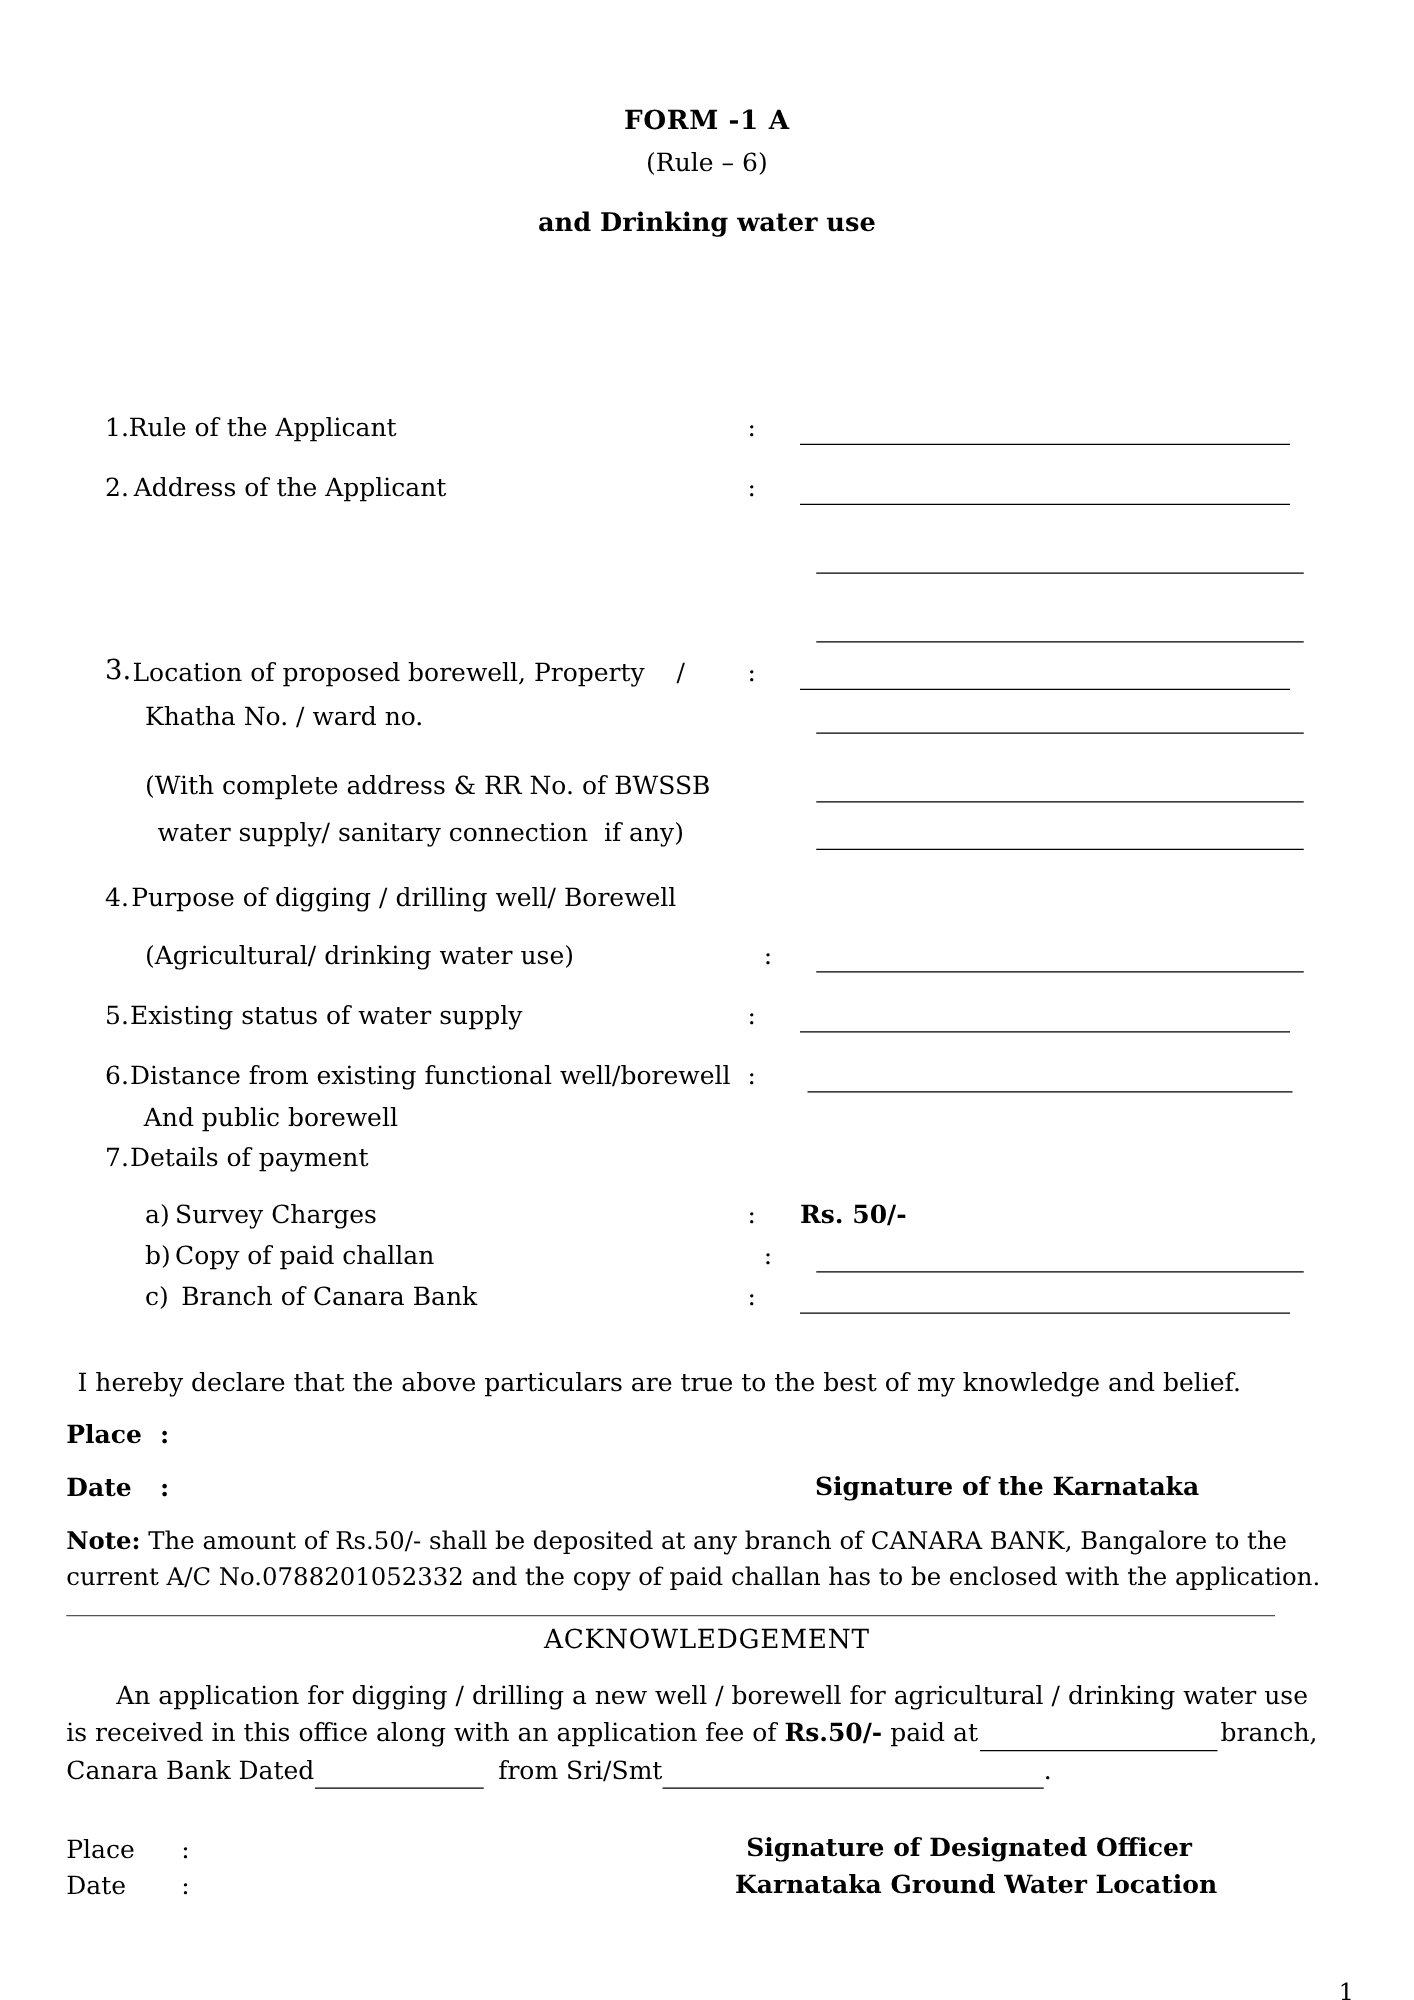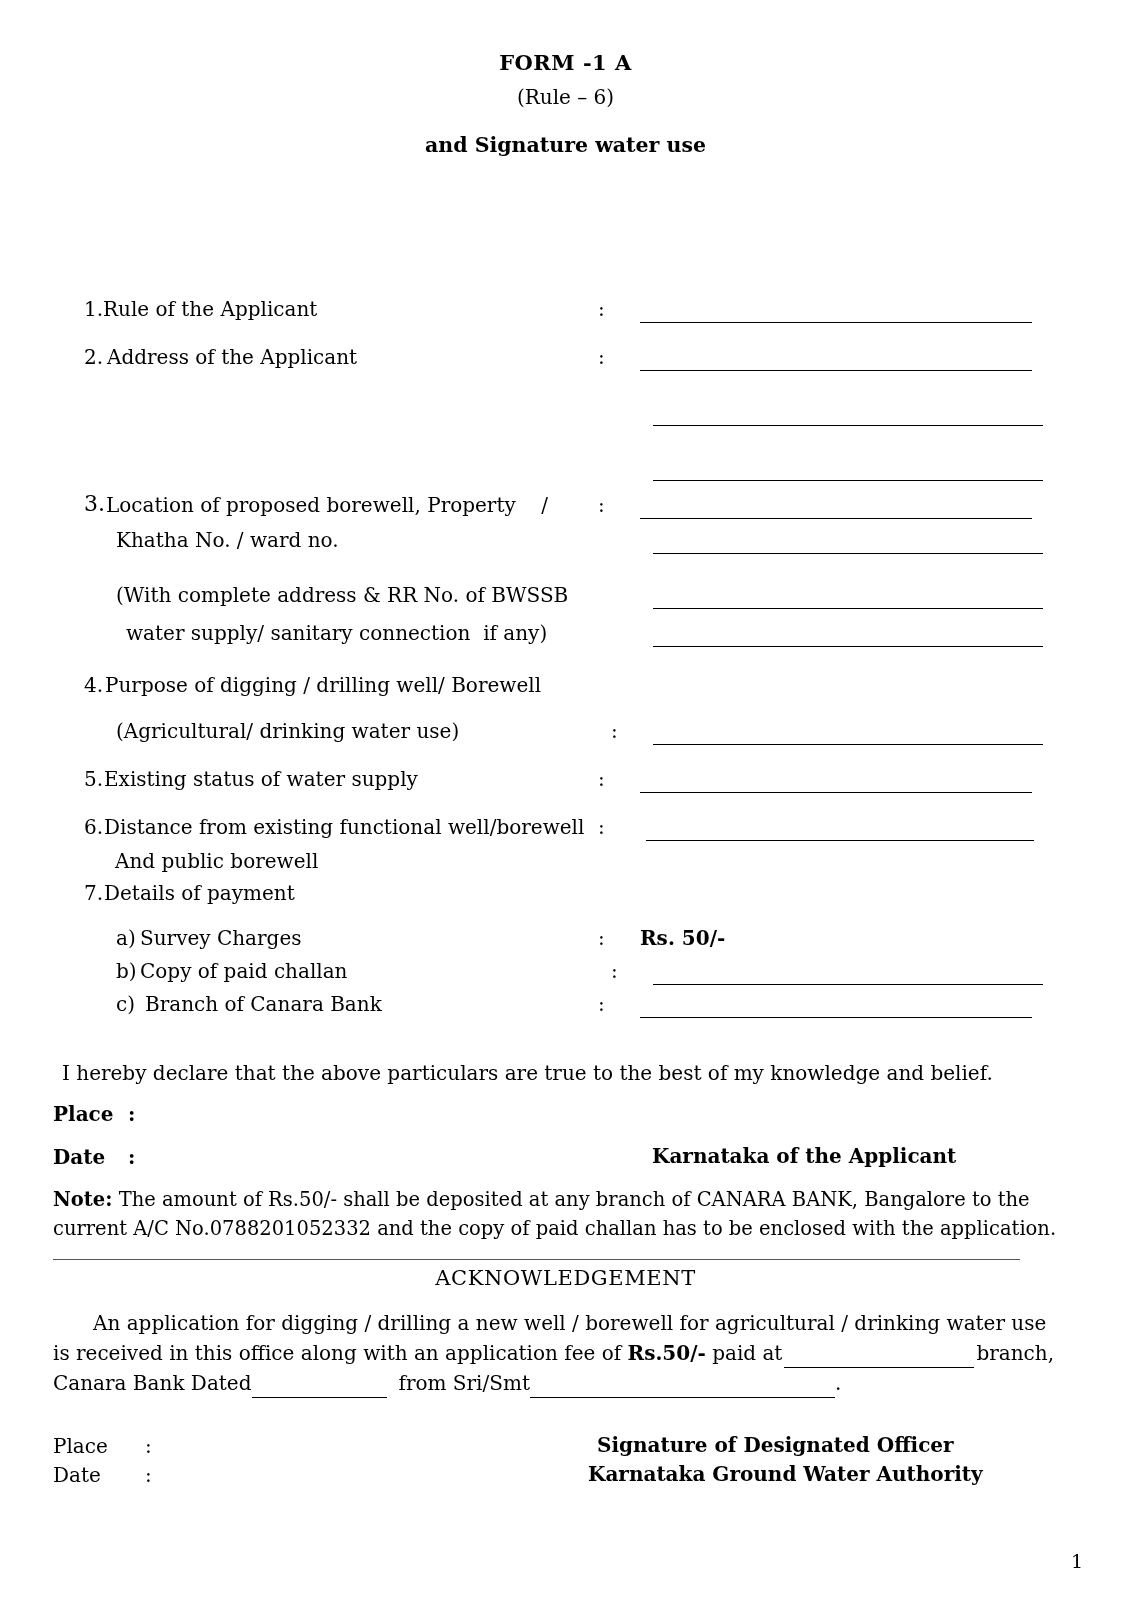--- a/index.html
+++ b/index.html
@@ -22,21 +22,21 @@
     padding: 0;
     box-sizing: border-box;
   }
 
   
   .form-title {
     text-align: center;
     font-weight: bold;
     font-size: 21px;
     letter-spacing: 0.5px;
-    margin-top: 50px;
+    margin-top: 83px;
   }
   .rule-line {
     text-align: center;
     font-size: 20px;
     margin-top: 10px;
   }
   .app-title {
     text-align: center;
     font-weight: bold;
     font-size: 20.5px;
@@ -94,21 +94,21 @@
     vertical-align: bottom;
   }
 </style>
 </head>
 <body>
 
 <div class="page">
 
   <div class="form-title">FORM -1 A</div>
   <div class="rule-line">(Rule – 6)</div>
-  <div class="app-title2">and Signature water use</div>
+  <div class="app-title2">and Drinking water use</div>
 
   <div class="txt" style="left:84px; top:247px;">1.</div>
   <div class="txt" style="left:103px; top:247px;">Rule of the Applicant</div>
   <div class="txt" style="left:598px; top:247px;">:</div>
   <div class="rule" style="left:640px; top:272px; width:392px;"></div>
 
   <div class="txt" style="left:84px; top:295px;">2.</div>
   <div class="txt" style="left:107px; top:295px;">Address of the Applicant</div>
   <div class="txt" style="left:598px; top:295px;">:</div>
   <div class="rule" style="left:640px; top:320px; width:392px;"></div>
@@ -165,21 +165,21 @@
   <div class="txt" style="left:145px; top:942px;">Branch of Canara Bank</div>
   <div class="txt" style="left:598px; top:942px;">:</div>
   <div class="rule" style="left:640px; top:967px; width:392px;"></div>
 
   <div class="declare" style="left:62px; top:1011px;">I hereby declare that the above particulars are true to the best of my knowledge and belief.</div>
 
   <div class="txt bold" style="left:53px; top:1052px;">Place</div>
   <div class="txt bold" style="left:128px; top:1052px;">:</div>
   <div class="txt bold" style="left:53px; top:1095px;">Date</div>
   <div class="txt bold" style="left:128px; top:1095px;">:</div>
-  <div class="txt bold" style="left:652px; top:1094px;">Karnataka of the Applicant</div>
+  <div class="txt bold" style="left:652px; top:1094px;">Signature of the Karnataka</div>
 
   <div style="position:absolute; left:53px; top:1135px; width:1020px; font-size:19.5px; line-height:1.5;">
     <span class="bold" style="font-weight:bold;">Note:</span><span> The amount of Rs.50/- shall be deposited at any branch of CANARA BANK, Bangalore to the</span><br>
     <span>current A/C No.0788201052332 and the copy of paid challan has to be enclosed with the application.</span>
   </div>
 
   <div class="hr" style="left:53px; top:1209px; width:967px;"></div>
 
   <div class="ack-title" style="top:1216px;">ACKNOWLEDGEMENT</div>
 
@@ -188,17 +188,17 @@
     <span>is received in this office along with an application fee of </span><span style="font-weight:bold;">Rs.50/-</span><span> paid at</span><span class="u" style="width:190px; margin:0 2px;"></span><span>branch,</span><br>
     <span>Canara Bank Dated</span><span class="u" style="width:135px;"></span><span style="display:inline-block; width:12px;"></span><span>from Sri/Smt</span><span class="u" style="width:305px;"></span><span>.</span>
   </div>
 
   <div class="txt" style="left:53px; top:1384px;">Place</div>
   <div class="txt" style="left:145px; top:1384px;">:</div>
   <div class="txt" style="left:53px; top:1413px;">Date</div>
   <div class="txt" style="left:145px; top:1413px;">:</div>
 
   <div class="txt bold" style="left:597px; top:1383px;">Signature of Designated Officer</div>
-  <div class="txt bold" style="left:588px; top:1412px;">Karnataka Ground Water Authority</div>
+  <div class="txt bold" style="left:588px; top:1412px;">Karnataka Ground Water Location</div>
 
   <div class="pageno">1</div>
 
 </div>
 
 </body></html>

